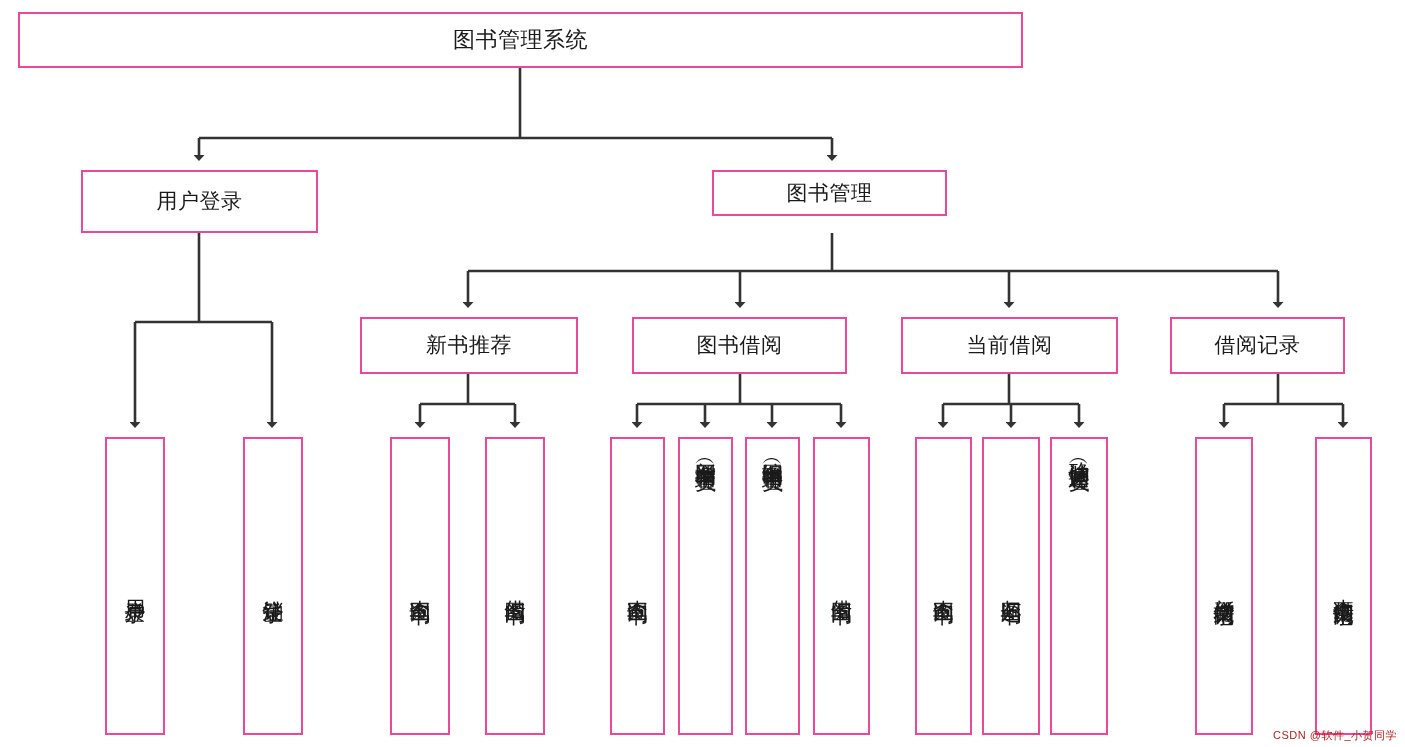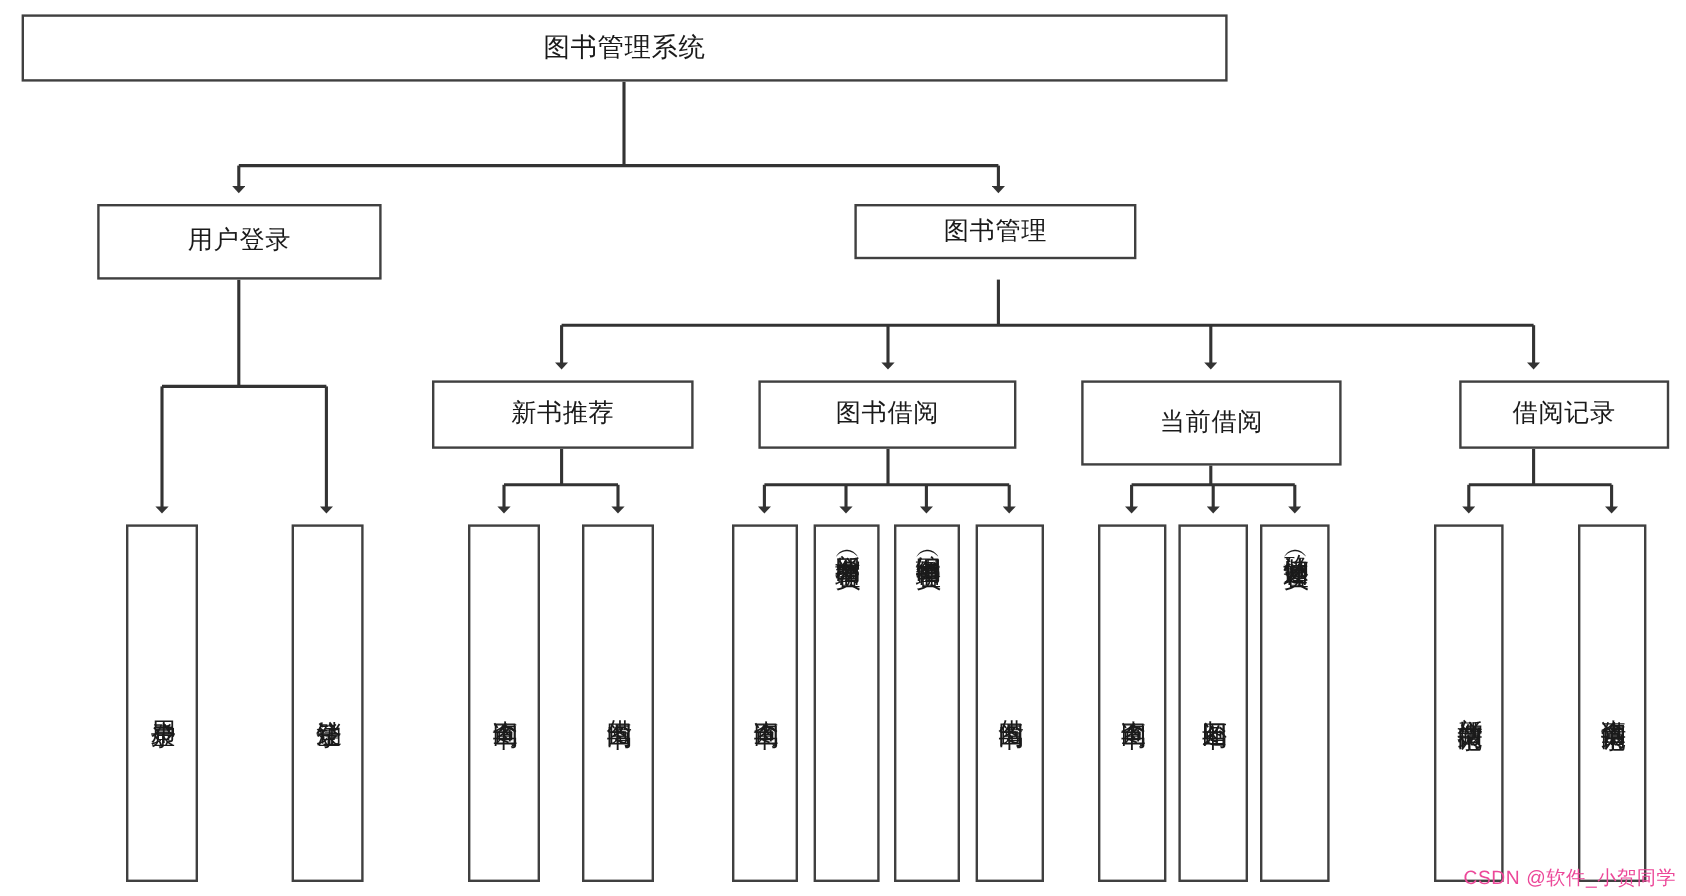--- a/index.html
+++ b/index.html
@@ -21,21 +21,21 @@
     position: absolute;
     left: 0;
     top: 0;
     width: 1405px;
     height: 747px;
     pointer-events: none;
   }
   .node {
     position: absolute;
     box-sizing: border-box;
-    border: 2px solid #404040;
+    border: 2px solid #ec4899;
     background: #ffffff;
     display: flex;
     align-items: center;
     justify-content: center;
     color: #1a1a1a;
   }
   .node .label {
     font-size: 21px;
     line-height: 1.25;
     letter-spacing: 0.5px;
@@ -55,22 +55,22 @@
     white-space: nowrap;
   }
   .node.vert.center {
     align-items: center;
     padding-top: 0;
   }
   #watermark {
     position: absolute;
     right: 8px;
     bottom: 4px;
-    font-size: 16px;
-    color: #ec4899;
+    font-size: 11px;
+    color: #b91c1c;
     letter-spacing: 0.5px;
     white-space: nowrap;
   }
 </style>
 </head>
 <body>
 
 <div id="canvas">
 
   <svg id="wires" viewBox="0 0 1405 747">
@@ -134,24 +134,24 @@
   <div class="node" style="left:712px; top:170px; width:235px; height:46px;">
     <span class="label">图书管理</span>
   </div>
 
   <div class="node" style="left:360px; top:317px; width:218px; height:57px;">
     <span class="label">新书推荐</span>
   </div>
   <div class="node" style="left:632px; top:317px; width:215px; height:57px;text-align:right;">
     <span class="label">图书借阅</span>
   </div>
-  <div class="node" style="left:901px; top:317px; width:217px; height:71px;">
+  <div class="node" style="left:901px; top:317px; width:217px; height:57px;">
     <span class="label">当前借阅</span>
   </div>
-  <div class="node" style="left:1170px; top:317px; width:175px; height:57px;margin-left:46px;">
+  <div class="node" style="left:1170px; top:317px; width:175px; height:57px;">
     <span class="label">借阅记录</span>
   </div>
 
   <div class="node vert center" style="left:105px; top:437px; width:60px; height:298px;">
     <span class="label">用户登录</span>
   </div>
   <div class="node vert center" style="left:243px; top:437px; width:60px; height:298px;">
     <span class="label">注销登录</span>
   </div>
 

